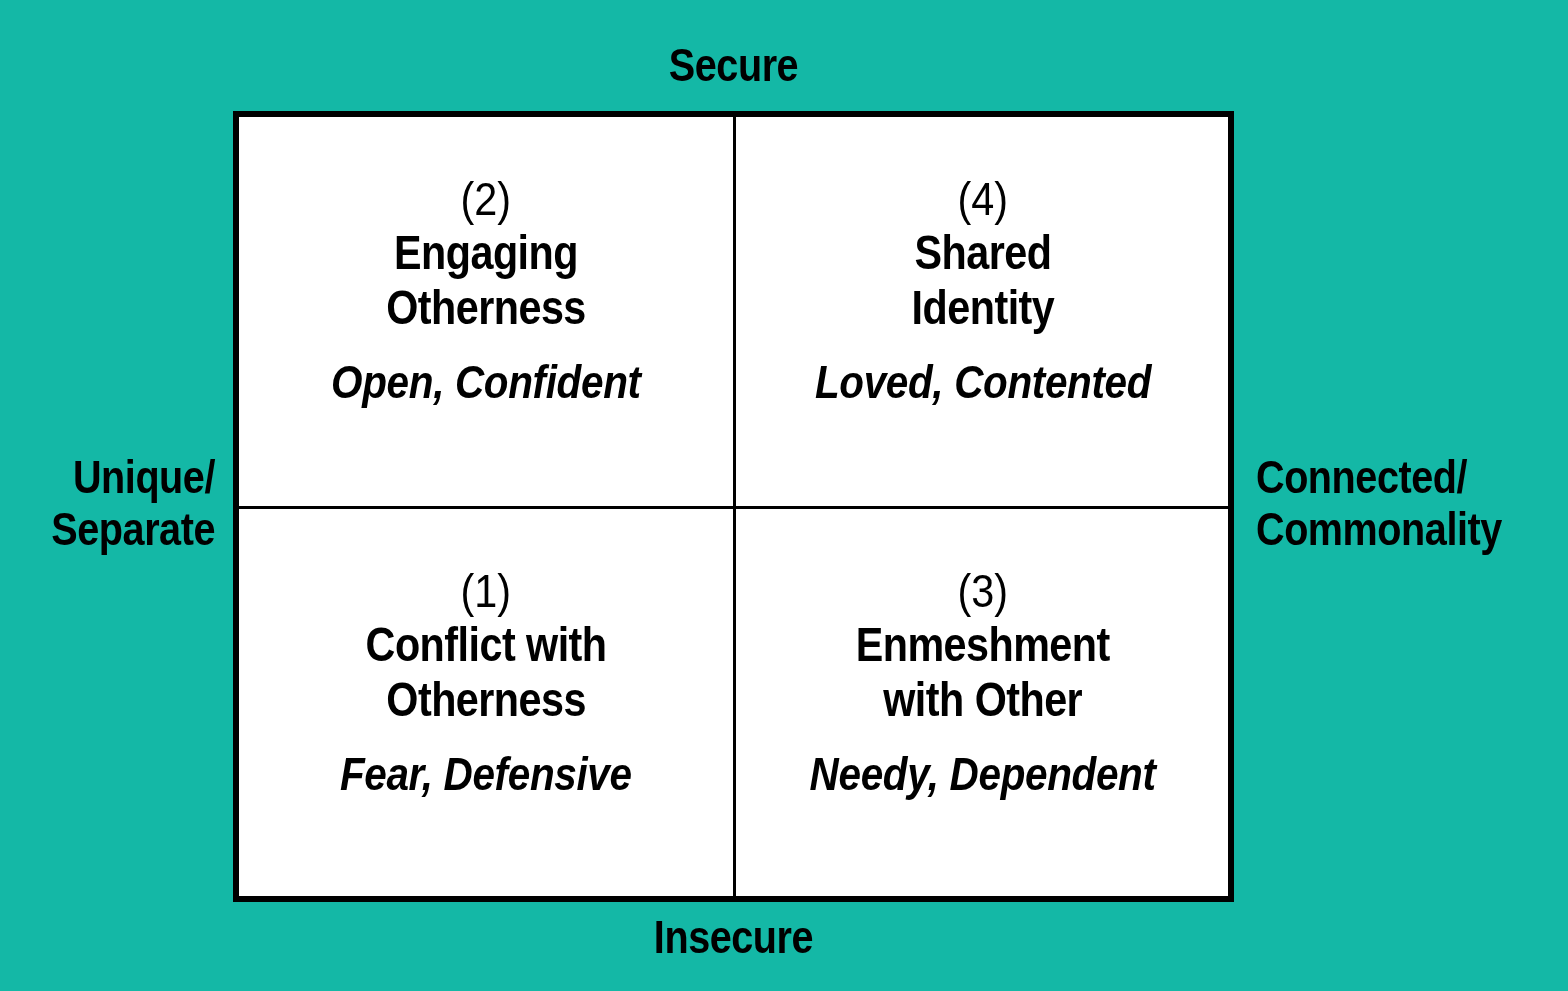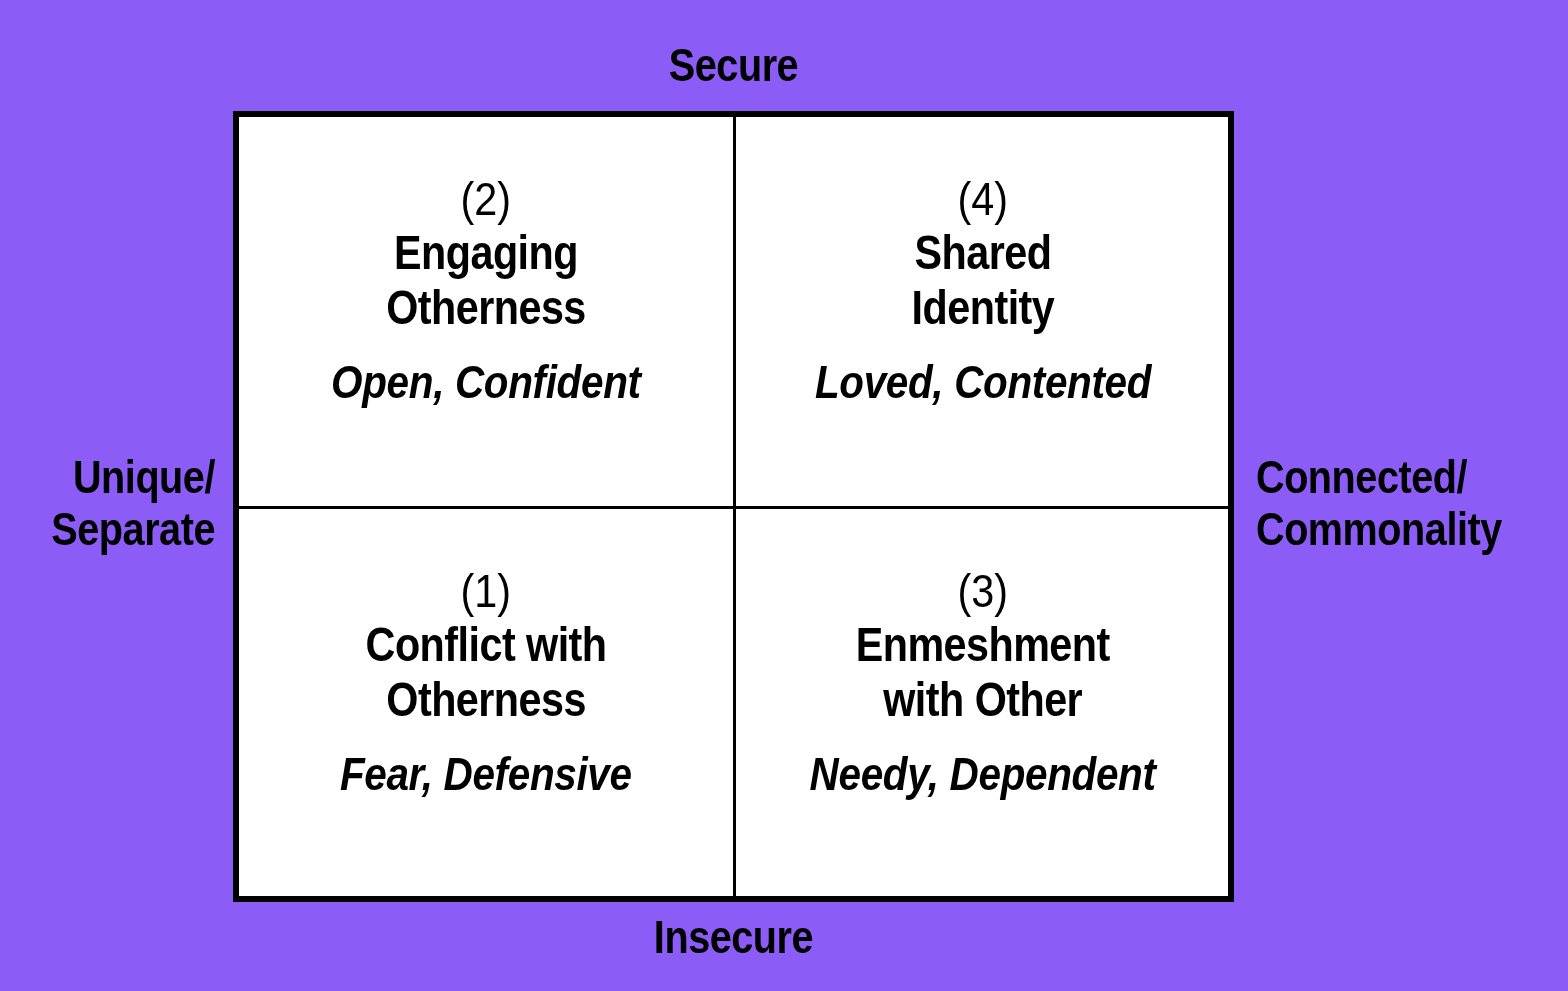--- a/index.html
+++ b/index.html
@@ -12,21 +12,21 @@
     height: 991px;
     font-family: "Liberation Sans", "DejaVu Sans", sans-serif;
     color: #000000;
     overflow: hidden;
   }
 
   #stage {
     position: relative;
     width: 1568px;
     height: 991px;
-    background: #8b5cf6;
+    background: #14b8a6;
   }
 
   
   .axis-label {
     position: absolute;
     font-weight: bold;
     font-size: 46px;
     line-height: 1.12;
     letter-spacing: -0.5px;
     transform: scaleX(0.86);

